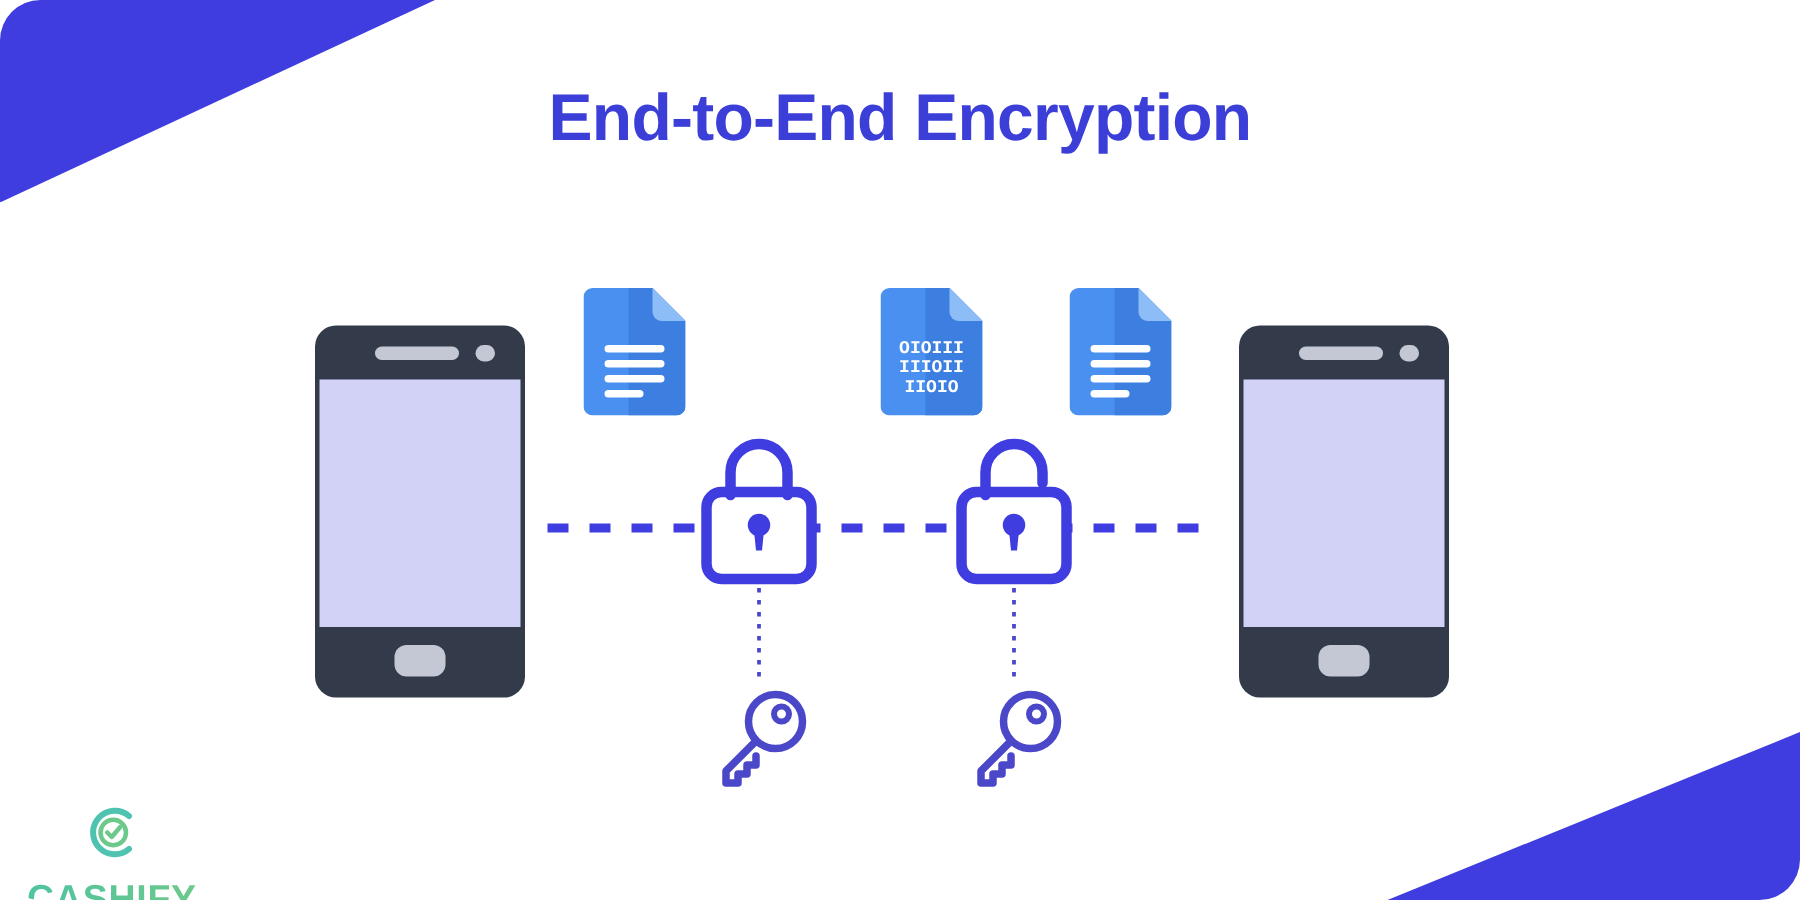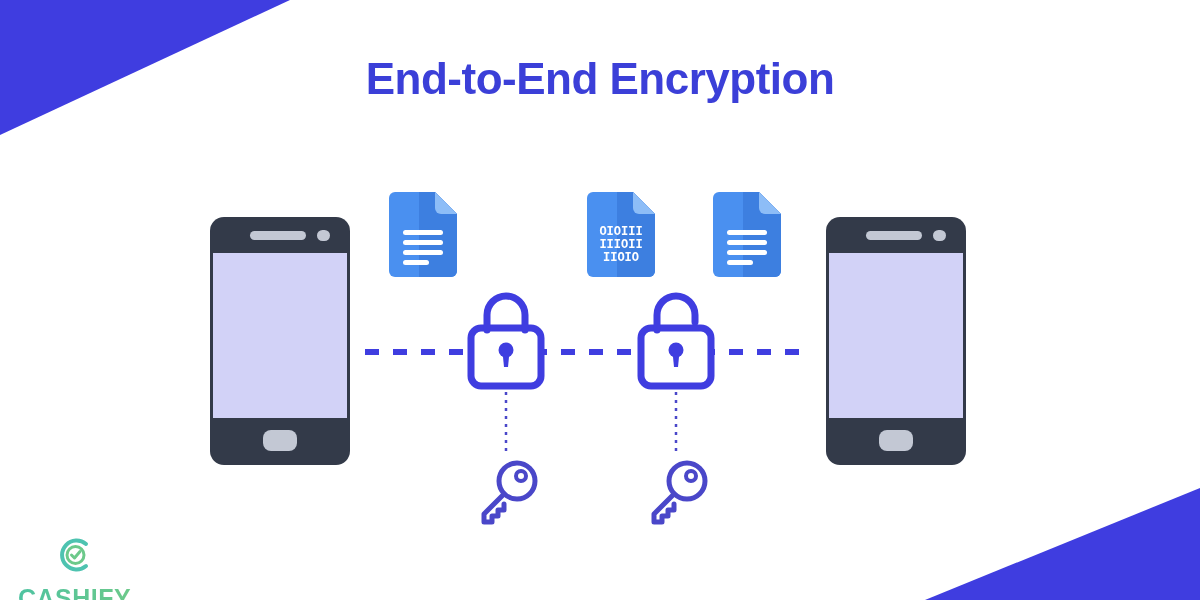--- a/index.html
+++ b/index.html
@@ -9,20 +9,21 @@
   }
   body {
     font-family: "Liberation Sans", sans-serif;
   }
   #stage {
     position: relative;
     width: 1200px;
     height: 600px;
     background: #ffffff;
     overflow: hidden;
+    border-radius: 27px;
   }
 
   
   .corner-wedge {
     position: absolute;
     pointer-events: none;
   }
   #wedge-top-left {
     left: 0;
     top: 0;

